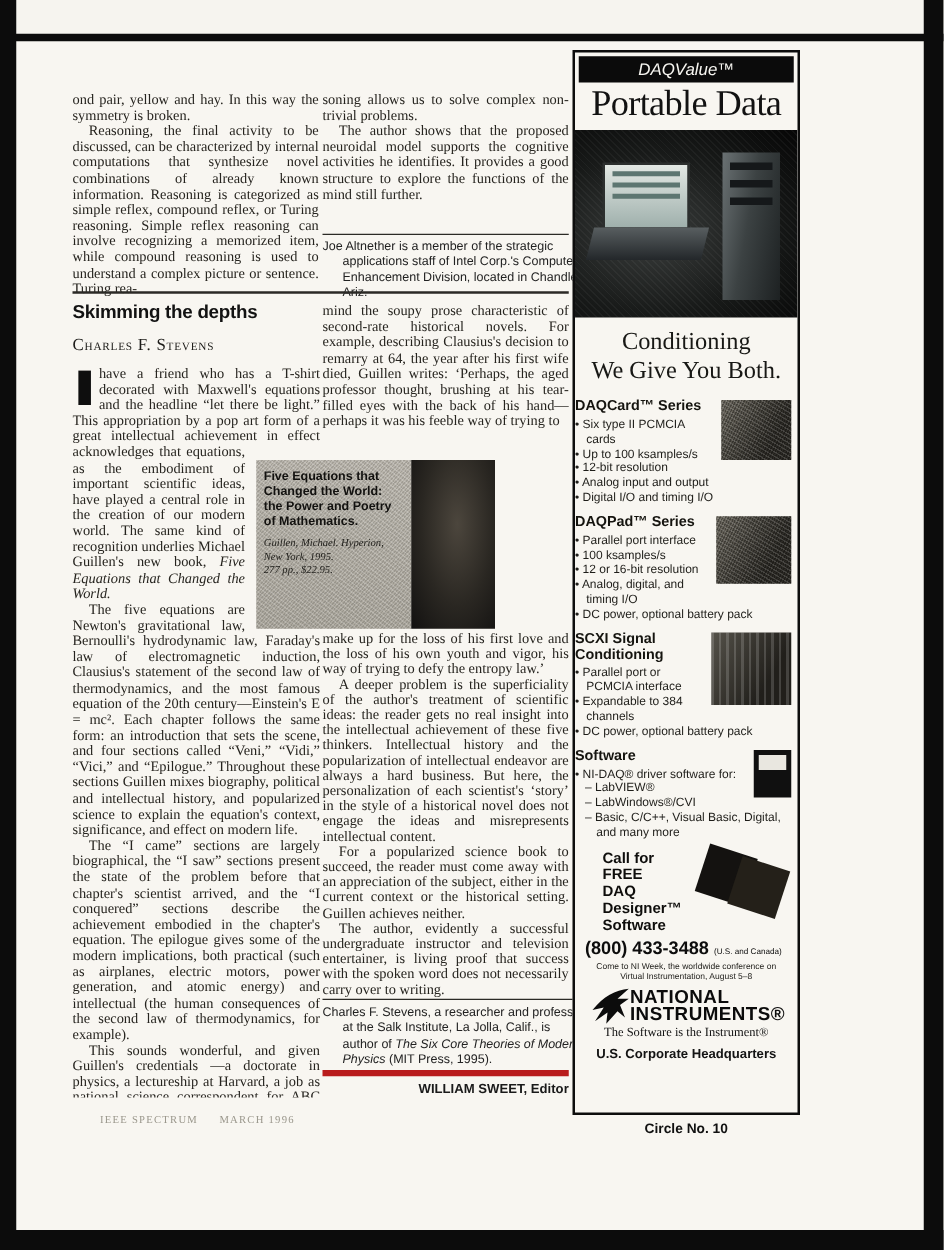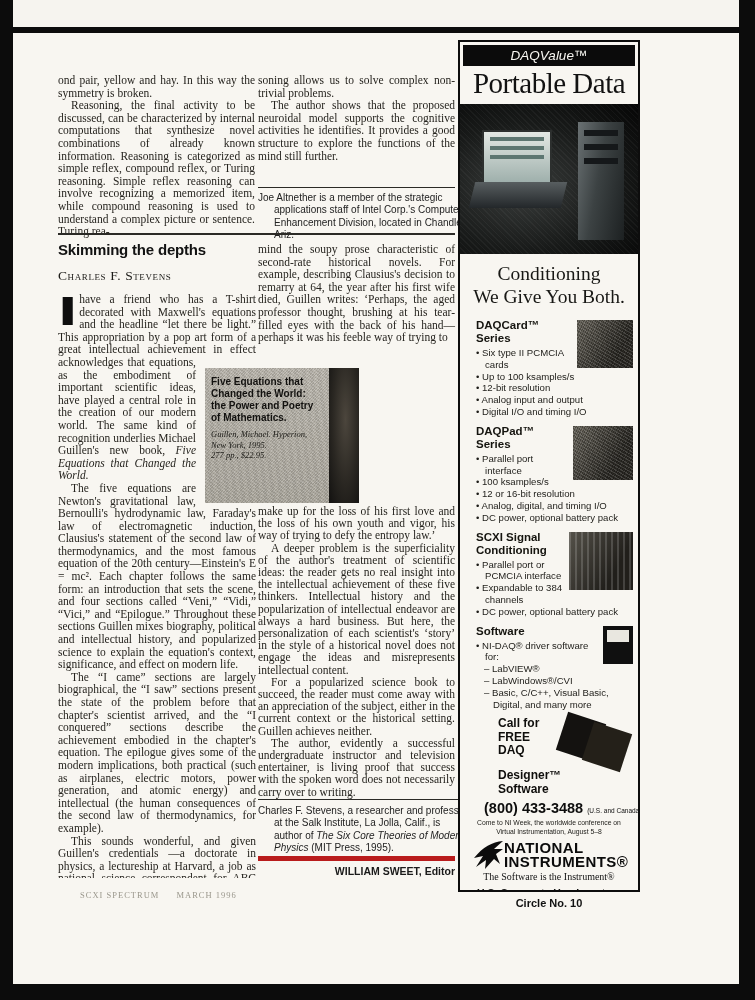--- a/index.html
+++ b/index.html
@@ -24,21 +24,21 @@
   .wrapspacer{float:right;width:54px;height:142px;margin:2px 0 4px 6px;}
   .bktitle{font-family:"Liberation Sans",sans-serif;font-weight:bold;font-size:10px;
            line-height:12px;color:#12110f;}
   .bkcite{font-style:italic;font-size:8.5px;line-height:10.5px;margin-top:5px;color:#21201c;}
   .editorline{font-family:"Liberation Sans",sans-serif;font-weight:bold;font-size:10.5px;
               text-align:right;color:#1a1a1a;}
   .footer{position:absolute;font-variant:small-caps;font-size:8.5px;letter-spacing:1px;color:#9a978c;}
   .footer span{margin-right:14px;}
 
   
-  #figurebox{position:absolute;left:205px;top:368px;width:154px;height:135px;display:flex;}
+  #figurebox{position:absolute;left:205px;top:368px;width:191px;height:135px;display:flex;}
   #figpanel{width:124px;height:100%;box-sizing:border-box;padding:8px 6px;
             background:
               repeating-linear-gradient(37deg,rgba(255,255,255,.18) 0 1px,transparent 1px 3px),
               repeating-linear-gradient(-49deg,rgba(0,0,0,.12) 0 1px,transparent 1px 2px),
               linear-gradient(#b9b5ac,#aba79d);}
   #figphoto{flex:1;background:radial-gradient(ellipse at 55% 38%,#4c463d 0%,#2a2722 55%,#121110 100%);}
 
   
   #ad{position:absolute;left:458px;top:40px;width:182px;height:852px;box-sizing:border-box;
       border:2px solid #0d0d0d;background:#f8f6f1;overflow:hidden;
@@ -56,21 +56,21 @@
              background:linear-gradient(#e3e8e4,#9fb0ac);border:2px solid #2c2f2e;}
   .lapscreen div{height:4px;margin:5px 6px 0;background:#5d7671;}
   .lapbase{position:absolute;left:12px;top:78px;width:92px;height:26px;
            background:linear-gradient(#585e60,#23272a);transform:skewX(-14deg);}
   .daqdev{position:absolute;left:118px;top:18px;width:46px;height:118px;
           background:linear-gradient(100deg,#6a7173 0%,#3c4243 45%,#1d2122 100%);}
   .daqdev div{height:6px;margin:8px 6px 0;background:#15181a;}
   #adtagline{margin-top:8px;text-align:center;font-family:"Liberation Serif",serif;
              font-size:19.5px;line-height:23px;color:#181815;}
   #adtagline div{white-space:nowrap;}
-  #adsections{padding:4px 5px 0 16px;}
+  #adsections{padding:4px 5px 0 0;}
   .sec{margin-top:7px;overflow:visible;}
   .sechead{font-weight:bold;font-size:11.5px;line-height:13px;color:#15140f;margin:0 0 2px;}
   .sec ul{list-style:none;margin:0;padding:0;font-size:9.6px;line-height:11.8px;color:#1e1d19;}
   .sec ul.bullets li{padding-left:9px;text-indent:-9px;}
   .sec ul.bullets li::before{content:"• ";}
   .sec ul.dashes li{padding-left:17px;text-indent:-9px;}
   .sec ul.dashes li::before{content:"– ";}
   .secphoto{float:right;margin:1px 0 2px 4px;
             background:
               repeating-linear-gradient(31deg,rgba(255,255,255,.14) 0 1px,transparent 1px 3px),
@@ -157,21 +157,21 @@
     <p>The author, evidently a successful undergraduate instructor and television entertainer, is living proof that success with the spoken word does not necessarily carry over to writing.</p>
   </div>
 
   <div class="col hangbio" style="left:258px;top:799px;width:197px;border-top:1px solid #2b2a26;padding-top:5px;">
     <span>Charles F. Stevens, a researcher and professor at the Salk Institute, La Jolla, Calif., is author of </span><i class="bk">The Six Core Theories of Modern Physics</i><span> (MIT Press, 1995).</span>
   </div>
 
   <div class="col editorline" style="left:258px;top:856px;width:197px;border-top:5px solid #b91c1c;padding-top:4px;">WILLIAM SWEET, Editor</div>
 
   <div class="footer" style="left:80px;top:890px;">
-    <span>SCXI SPECTRUM</span>
+    <span>IEEE SPECTRUM</span>
     <span>MARCH 1996</span>
   </div>
 
   <div id="ad">
     <div id="adbar">DAQValue™</div>
     <div id="adheadline">
       <span>Portable Data</span>
     </div>
     <div id="adphoto">
       <div class="lapscreen">

